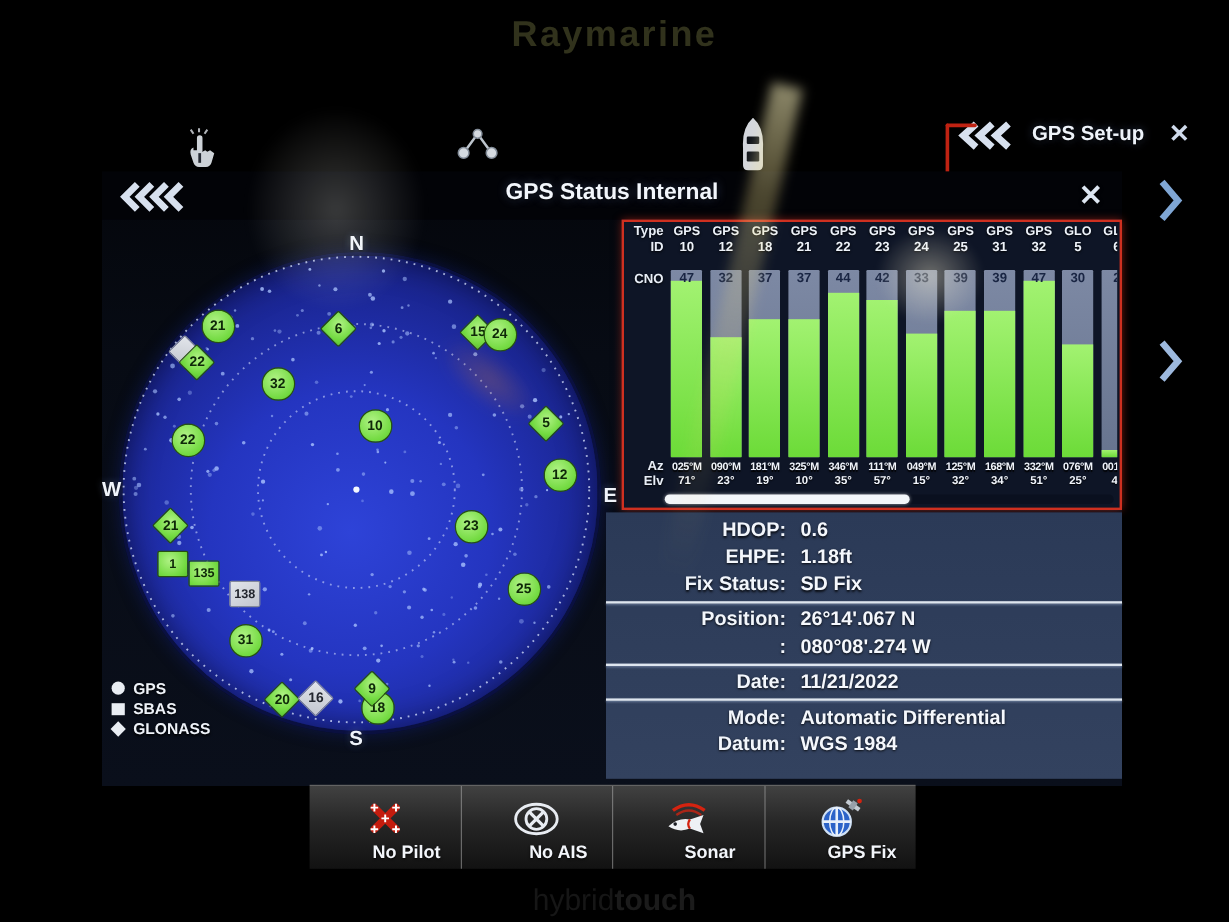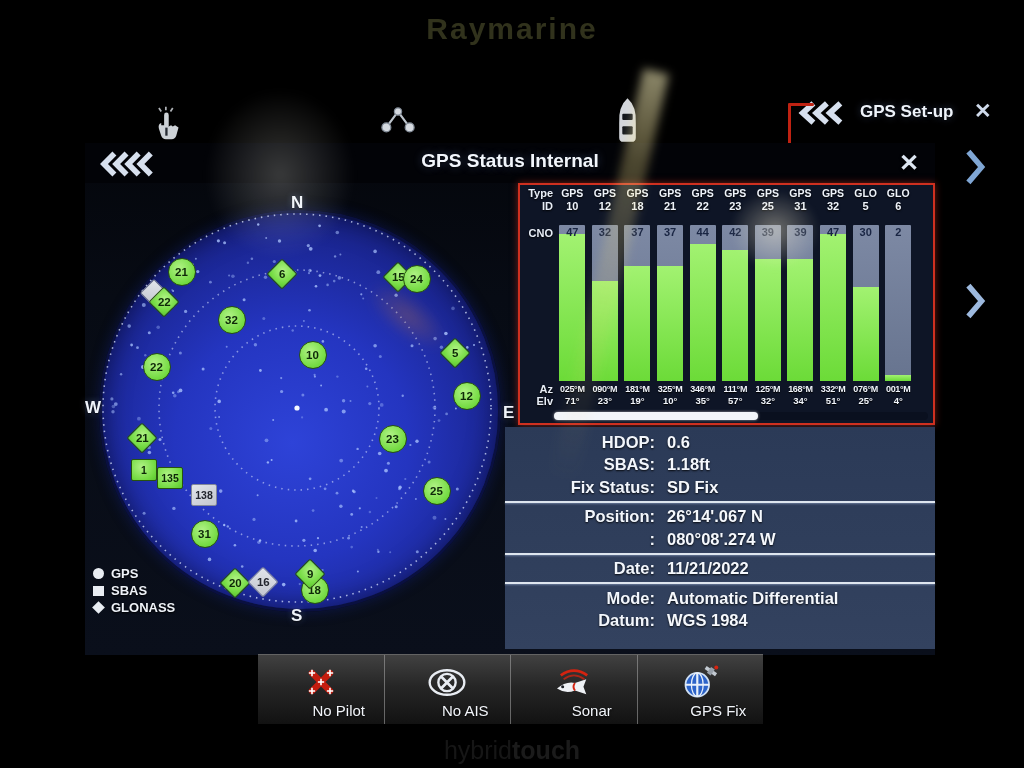--- a/index.html
+++ b/index.html
@@ -106,21 +106,21 @@
   .sdiv{height:2px;margin:2px 0 3px 0;background:rgba(238,244,252,.92);box-shadow:0 1px 2px rgba(200,220,255,.4);}
 
   
   .toolbar{position:absolute;left:258px;top:654px;width:505px;height:69px;z-index:12;
     background:linear-gradient(180deg,#414141,#262626 45%,#121212);
     border-top:1px solid #636363;display:flex;}
   .tb-item{flex:1;display:flex;flex-direction:column;align-items:center;justify-content:flex-end;
     padding-bottom:3px;cursor:pointer;}
   .tb-item + .tb-item{border-left:1px solid rgba(170,170,170,.55);}
   .tb-icon{height:40px;display:flex;align-items:center;justify-content:center;}
-  .tb-label{font-size:15px;font-weight:normal;color:#f2f5fa;text-shadow:0 1px 2px #000;height:19px;margin-left:36px;}
+  .tb-label{font-size:15px;font-weight:bold;color:#f2f5fa;text-shadow:0 1px 2px #000;height:19px;margin-left:36px;}
 
   
   .flare{position:absolute;pointer-events:none;z-index:40;}
   .flare-beam{left:596px;top:66px;width:26px;height:420px;transform:rotate(13deg);
     background:linear-gradient(180deg,rgba(252,244,190,.55) 0%,rgba(246,226,140,.30) 22%,rgba(240,214,120,.14) 55%,rgba(240,214,120,0) 100%);
     filter:blur(5px);}
   .flare-n{left:205px;top:90px;width:150px;height:170px;border-radius:50%;
     background:radial-gradient(closest-side,rgba(255,255,245,.22),rgba(255,255,245,0));filter:blur(4px);}
   .flare-tbl{left:730px;top:190px;width:90px;height:80px;border-radius:50%;
     background:radial-gradient(closest-side,rgba(255,246,215,.4),rgba(255,246,215,0));filter:blur(3px);}
@@ -543,20 +543,30 @@
             <div class="c-id">23</div>
             <div class="c-track">
               <div class="c-cno">42</div>
               <div class="c-bar" style="height: 131px;"></div>
             </div>
             <div class="c-az">111°M</div>
             <div class="c-elv">57°</div>
           </div>
           <div class="col">
             <div class="c-type">GPS</div>
+            <div class="c-id">24</div>
+            <div class="c-track">
+              <div class="c-cno">33</div>
+              <div class="c-bar" style="height: 103px;"></div>
+            </div>
+            <div class="c-az">049°M</div>
+            <div class="c-elv">15°</div>
+          </div>
+          <div class="col">
+            <div class="c-type">GPS</div>
             <div class="c-id">25</div>
             <div class="c-track">
               <div class="c-cno">39</div>
               <div class="c-bar" style="height: 122px;"></div>
             </div>
             <div class="c-az">125°M</div>
             <div class="c-elv">32°</div>
           </div>
           <div class="col">
             <div class="c-type">GPS</div>
@@ -603,21 +613,21 @@
         <div class="tbl-thumb"></div>
       </div>
     </div>
 
     <div class="status-panel" id="status-panel">
         <div class="srow">
           <span class="slabel">HDOP:</span>
           <span class="svalue">0.6</span>
         </div>
         <div class="srow">
-          <span class="slabel">SBAS:</span>
+          <span class="slabel">EHPE:</span>
           <span class="svalue">1.18ft</span>
         </div>
         <div class="srow">
           <span class="slabel">Fix Status:</span>
           <span class="svalue">SD Fix</span>
         </div>
         <div class="sdiv"></div>
         <div class="srow">
           <span class="slabel">Position:</span>
           <span class="svalue">26°14'.067 N</span>

